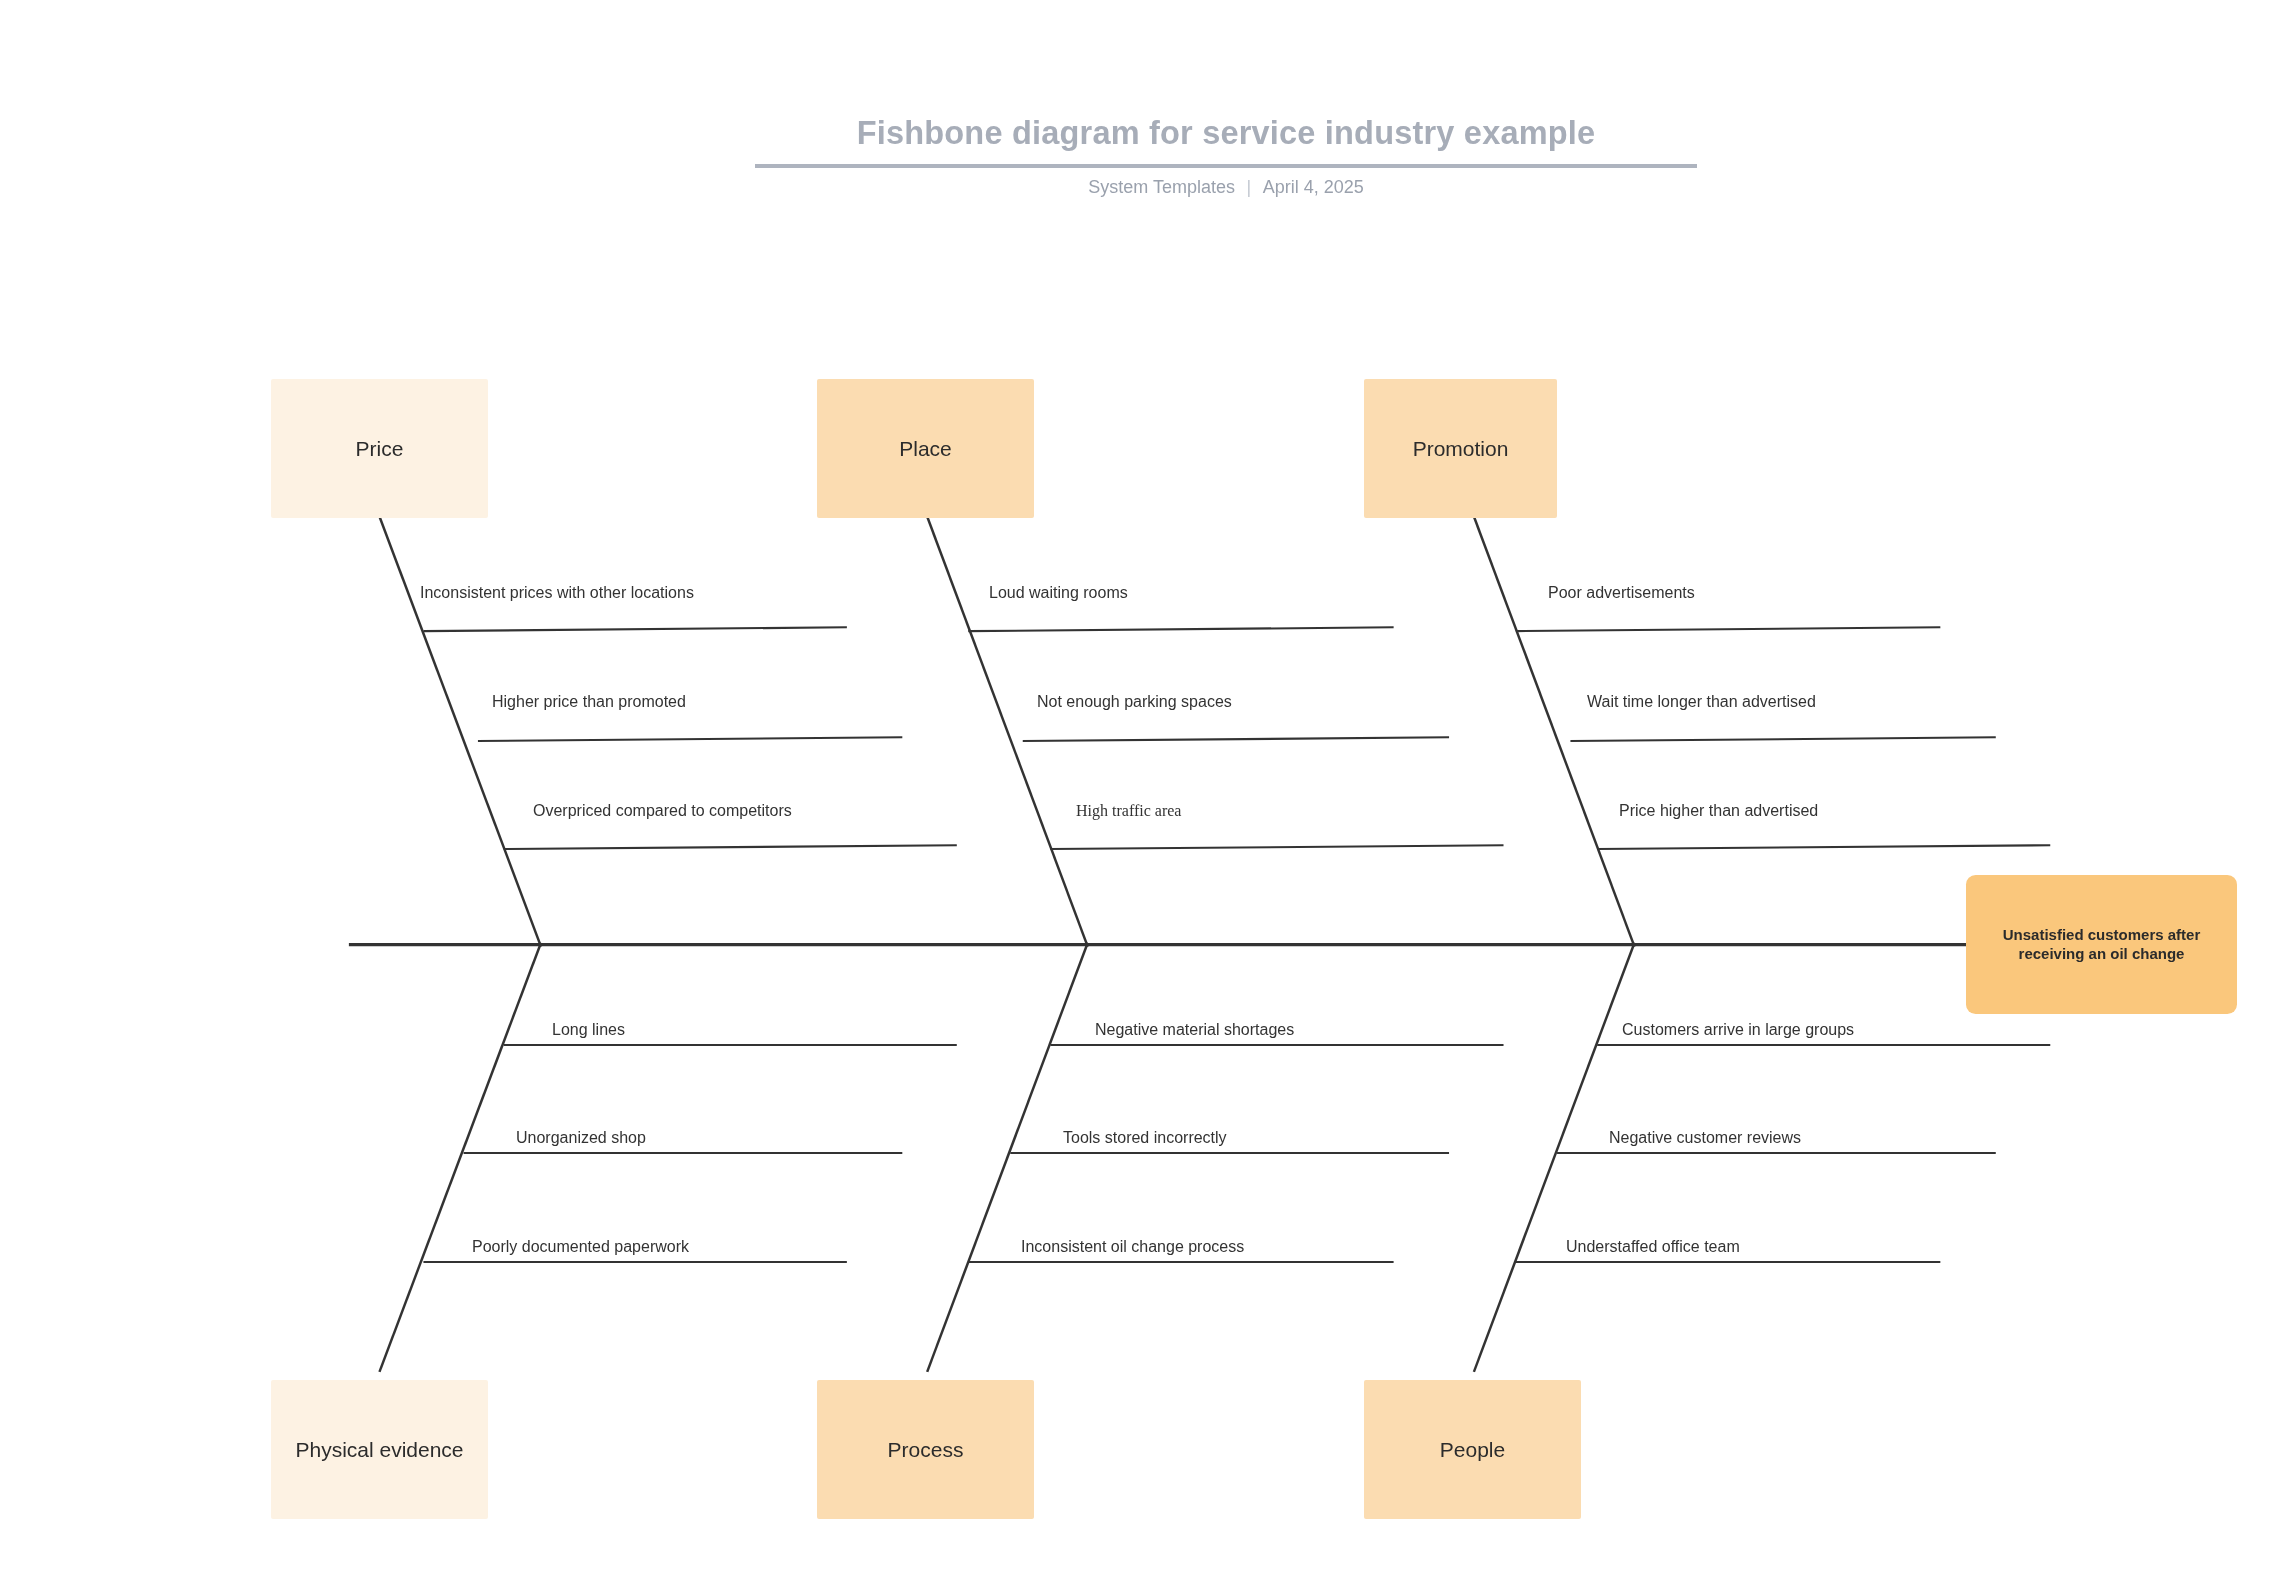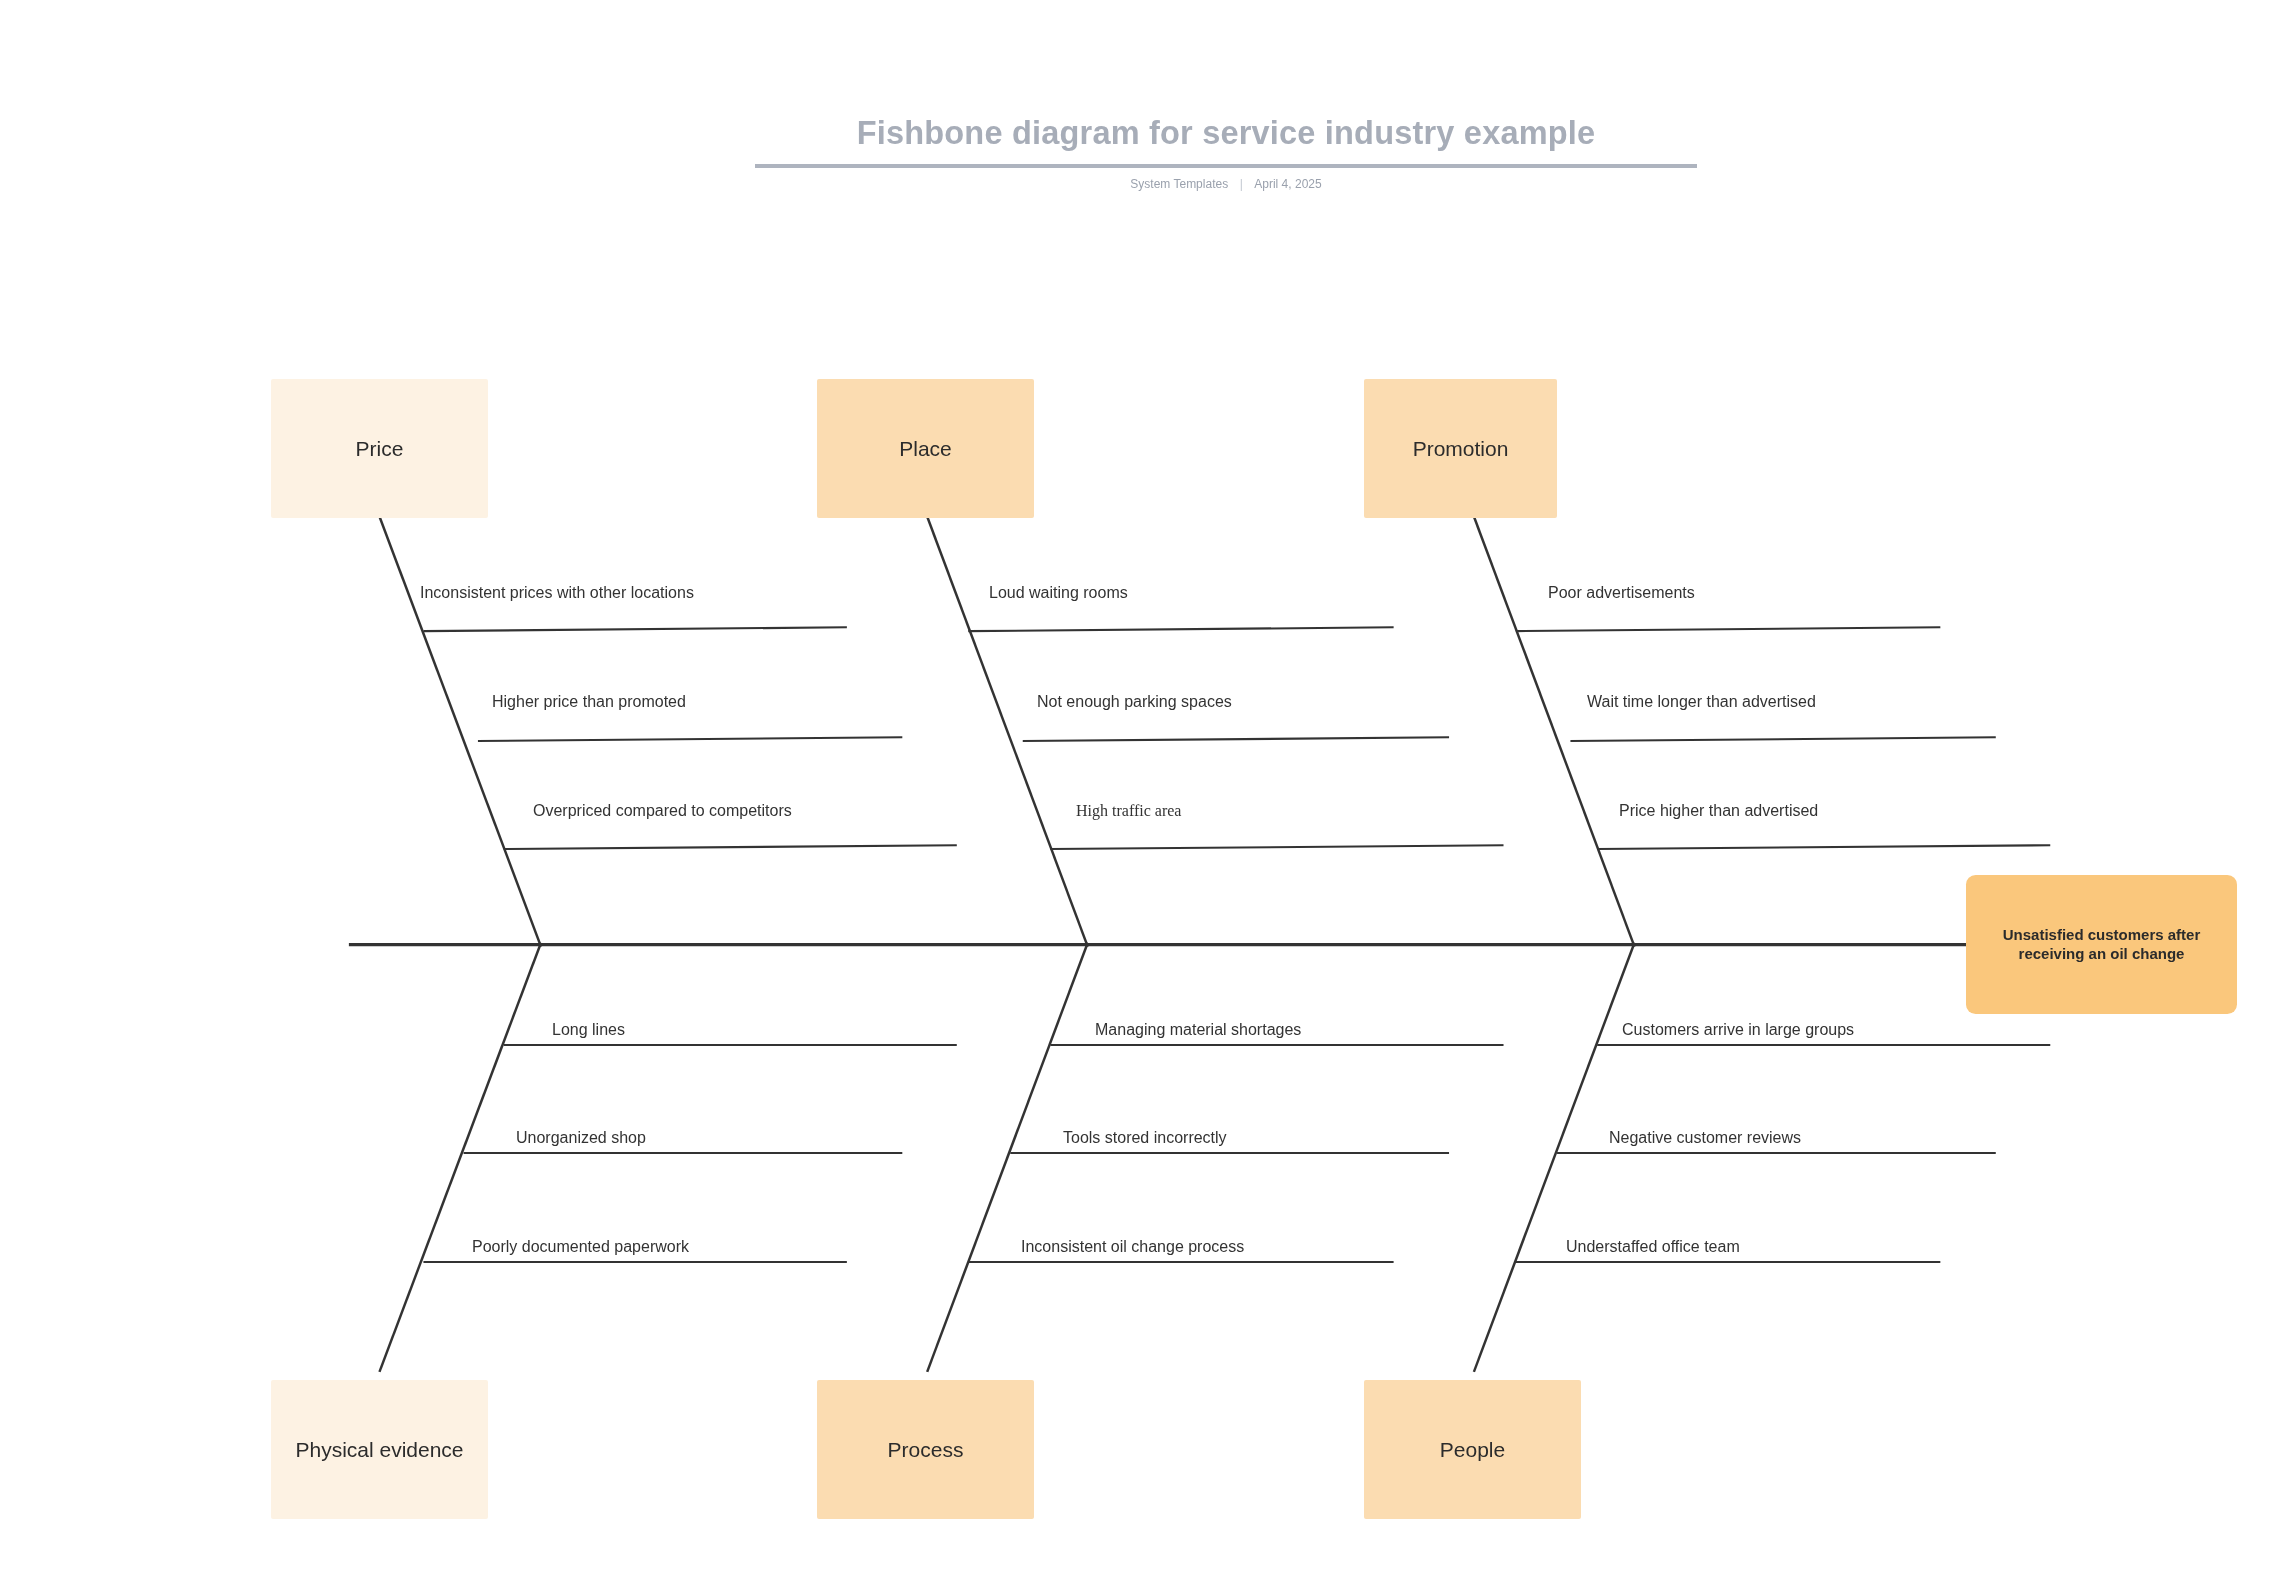--- a/index.html
+++ b/index.html
@@ -42,21 +42,21 @@
     width: 942px;
     height: 3.8px;
     background: #aeb4bf;
   }
   #doc-meta {
     position: absolute;
     left: 755px;
     top: 177px;
     width: 942px;
     text-align: center;
-    font-size: 12px;
+    font-size: 18px;
     color: #9aa1ad;
     white-space: nowrap;
   }
   #doc-meta .sep {
     display: inline-block;
     margin: 0 11.5px;
     color: #c3c8d1;
   }
 
   
@@ -208,21 +208,21 @@
   <div class="cause-label" style="left:1076px; top:803px;font-family:Liberation Serif, serif;">High traffic area</div>
 
   <div class="cause-label" style="left:1548px; top:585px;">Poor advertisements</div>
   <div class="cause-label" style="left:1587px; top:694px;">Wait time longer than advertised</div>
   <div class="cause-label" style="left:1619px; top:803px;">Price higher than advertised</div>
 
   <div class="cause-label" style="left:552px; top:1022px;">Long lines</div>
   <div class="cause-label" style="left:516px; top:1130px;">Unorganized shop</div>
   <div class="cause-label" style="left:472px; top:1239px;">Poorly documented paperwork</div>
 
-  <div class="cause-label" style="left:1095px; top:1022px;">Managing material shortages</div>
+  <div class="cause-label" style="left:1095px; top:1022px;">Negative material shortages</div>
   <div class="cause-label" style="left:1063px; top:1130px;">Tools stored incorrectly</div>
   <div class="cause-label" style="left:1021px; top:1239px;">Inconsistent oil change process</div>
 
   <div class="cause-label" style="left:1622px; top:1022px;">Customers arrive in large groups</div>
   <div class="cause-label" style="left:1609px; top:1130px;">Negative customer reviews</div>
   <div class="cause-label" style="left:1566px; top:1239px;">Understaffed office team</div>
 
 </div>
 
 

